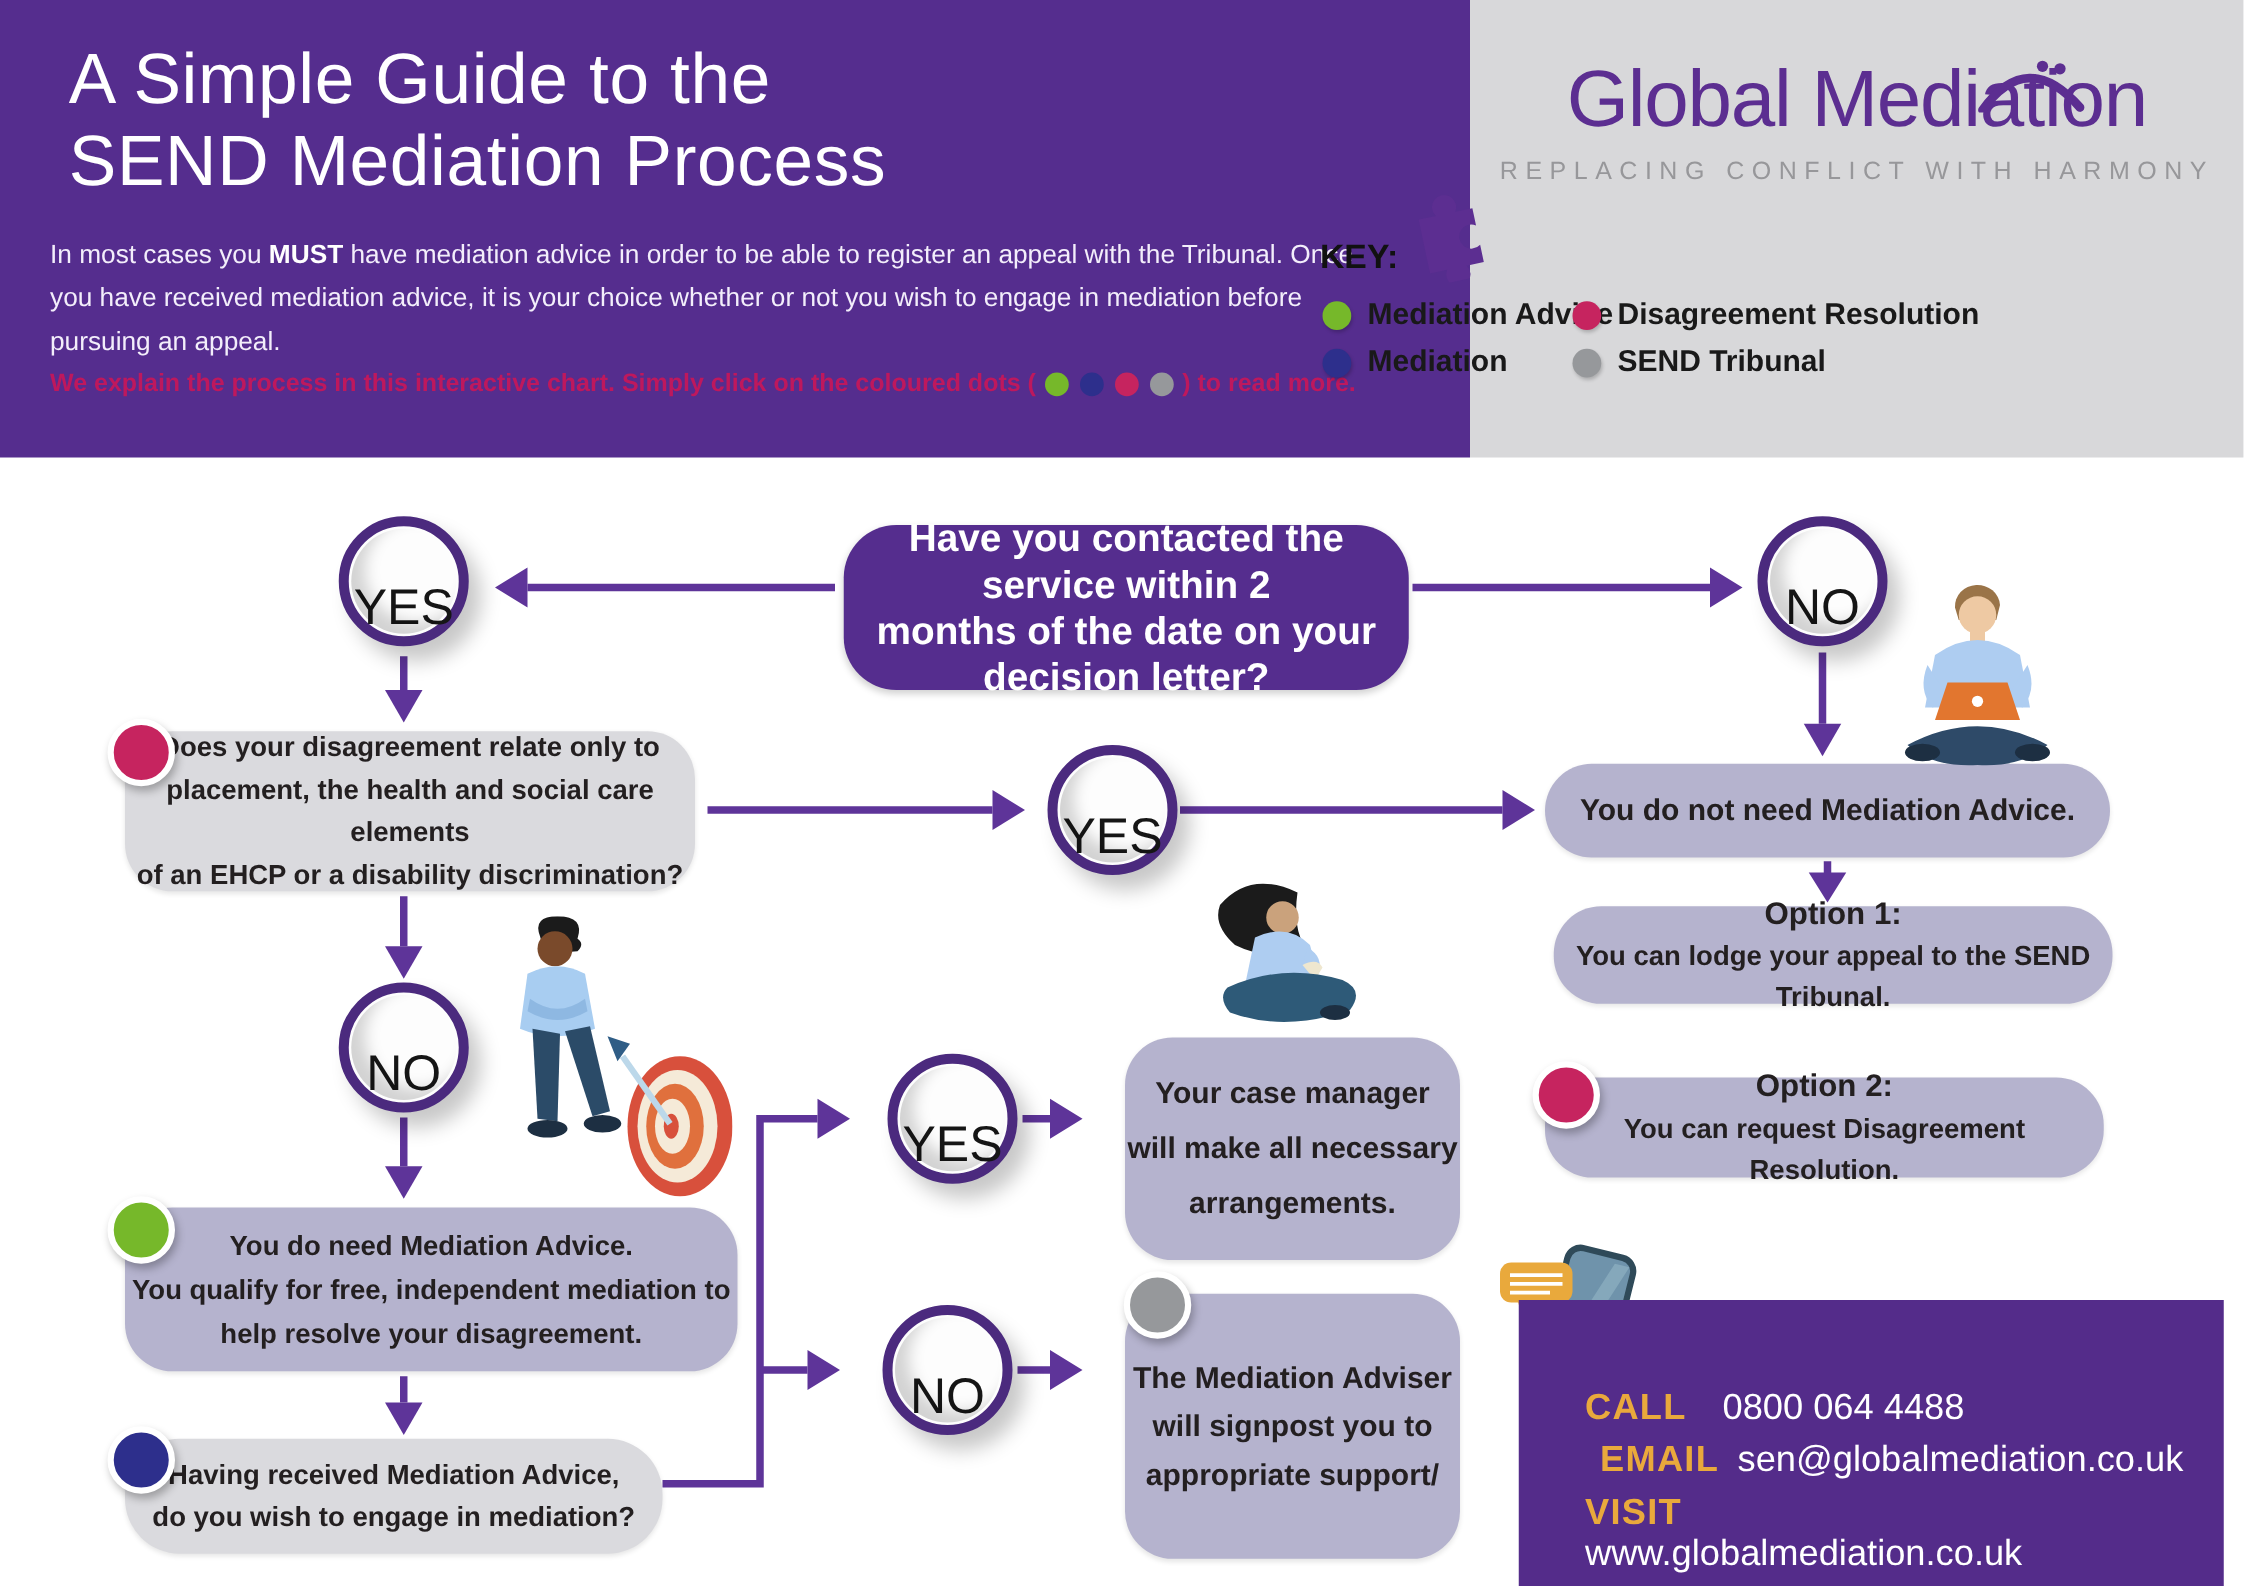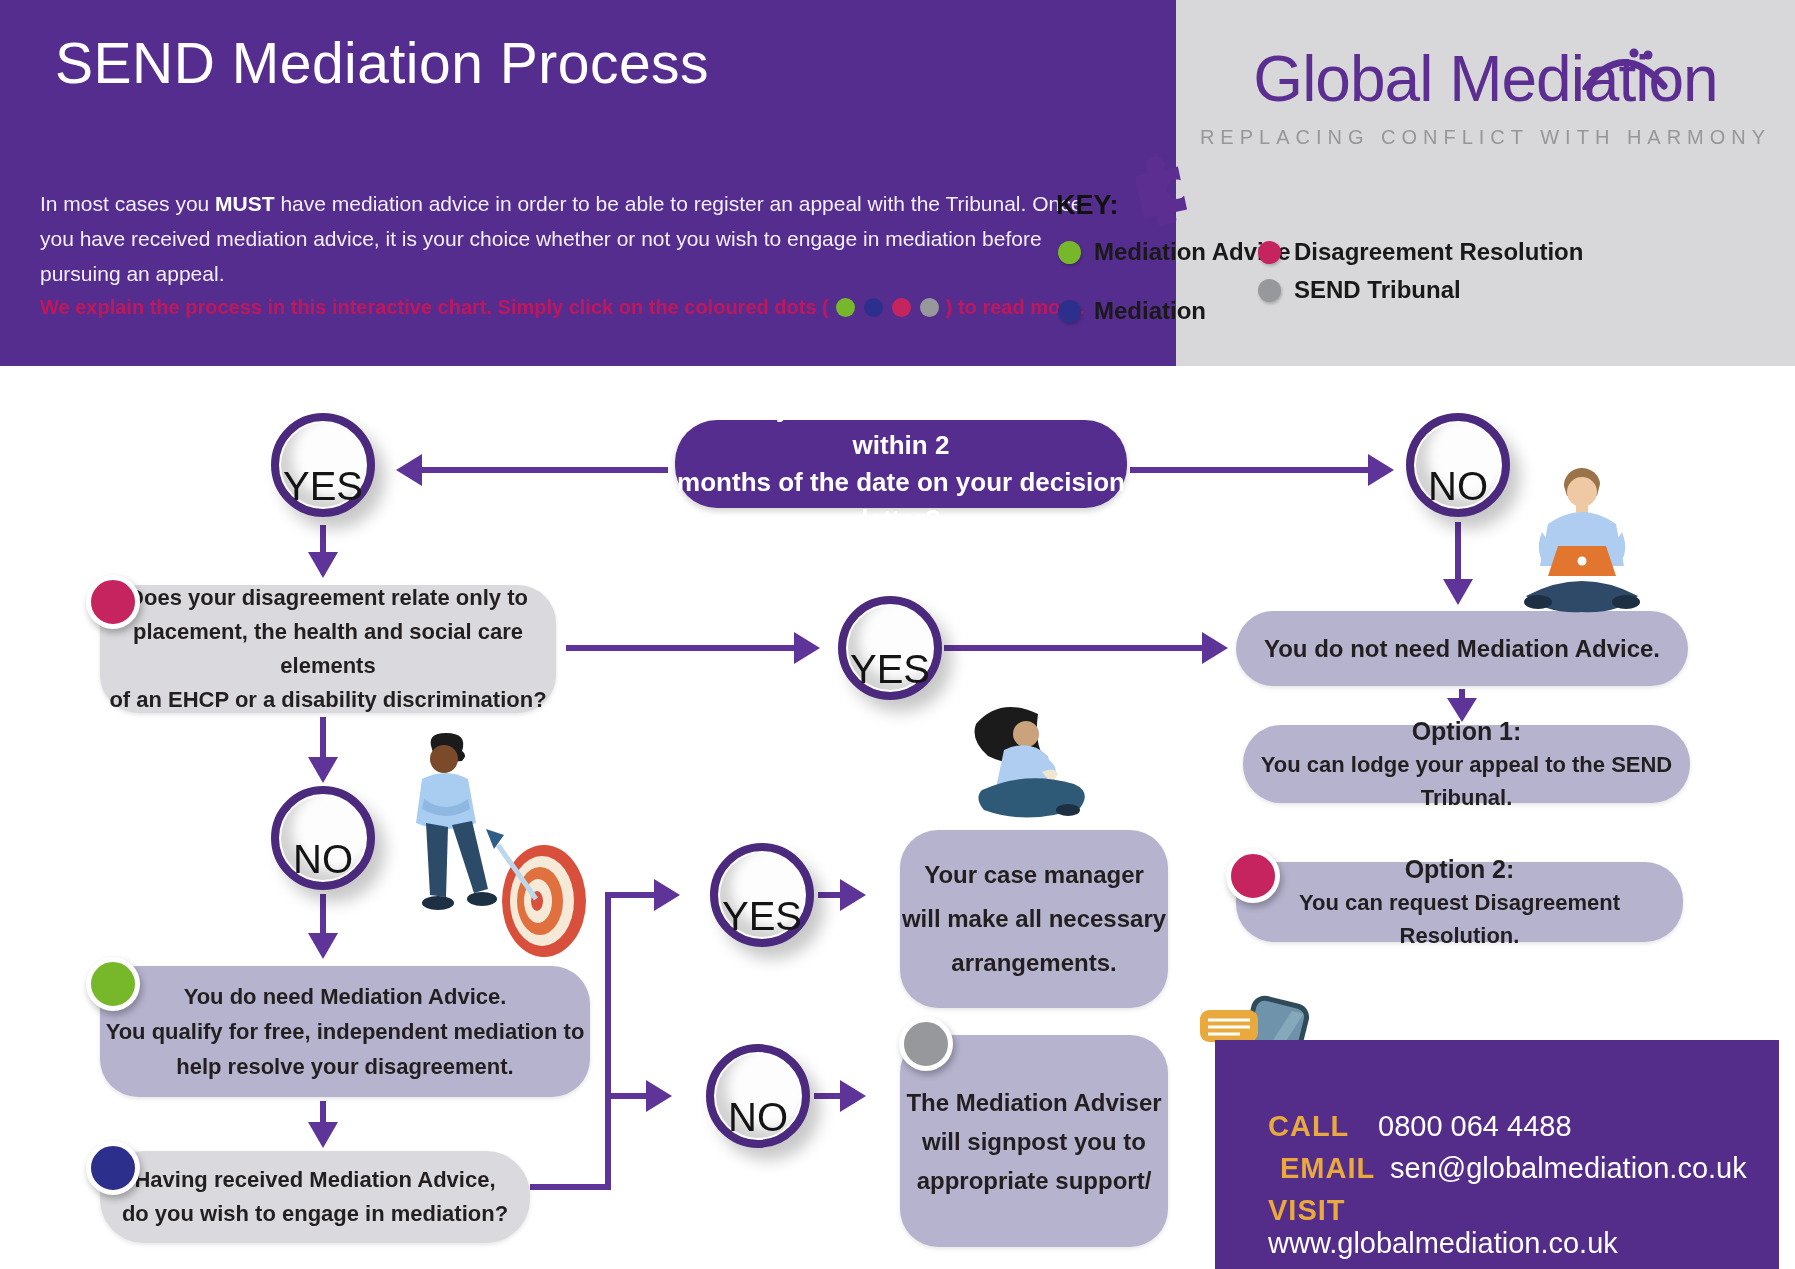--- a/index.html
+++ b/index.html
@@ -47,20 +47,21 @@
 </style>
 </head>
 <body>
 
 <div class="stage">
 
   <div class="hdr"></div>
   <div class="brandpanel"></div>
 
   <div class="title">
+    <div>A Simple Guide to the</div>
     <div>SEND Mediation Process</div>
   </div>
 
   <div class="intro"><span>In most cases you </span><b>MUST</b><span> have mediation advice in order to be able to register an appeal with the Tribunal. Once you have received mediation advice, it is your choice whether or not you wish to engage in mediation before pursuing an appeal.</span></div>
 
   <div class="clickline">
     <span>We explain the process in this interactive chart. Simply click on the coloured dots (</span>
     <span class="mini-dot" style="background: rgb(118, 184, 42);"></span>
     <span class="mini-dot" style="background: rgb(45, 47, 140);"></span>
     <span class="mini-dot" style="background: rgb(198, 36, 95);"></span>
@@ -82,21 +83,21 @@
   </svg>
 
   <div class="legend-item" style="left:1058px;top:238px;">
     <span class="legend-dot" style="background: rgb(118, 184, 42);"></span>
     <span>Mediation Advice</span>
   </div>
   <div class="legend-item" style="left:1258px;top:238px;">
     <span class="legend-dot" style="background: rgb(198, 36, 95);"></span>
     <span>Disagreement Resolution</span>
   </div>
-  <div class="legend-item" style="left:1058px;top:276px;margin-top:21px;">
+  <div class="legend-item" style="left:1058px;top:276px;">
     <span class="legend-dot" style="background: rgb(45, 47, 140);"></span>
     <span>Mediation</span>
   </div>
   <div class="legend-item" style="left:1258px;top:276px;">
     <span class="legend-dot" style="background: rgb(150, 152, 155);"></span>
     <span>SEND Tribunal</span>
   </div>
 
   <svg class="conn" viewBox="0 0 1795 1269">
     <g stroke="#5e3499" stroke-width="6" fill="#5e3499">
@@ -150,21 +151,21 @@
         <line x1="818" y1="895" x2="840" y2="895"></line>
           <polygon points="866,895 840,879 840,911" stroke="none"></polygon>
       </g>
       <g>
         <line x1="814" y1="1096" x2="840" y2="1096"></line>
           <polygon points="866,1096 840,1080 840,1112" stroke="none"></polygon>
       </g>
     </g>
   </svg>
 
-  <div class="fbox box-q" style="left:675px;top:420px;width:452px;height:88px;font-size:26px;line-height:37px;">
+  <div class="fbox box-q" style="left:675px;top:420px;width:452px;height:132px;font-size:31px;line-height:37px;">
     <div class="ln"><span>Have you contacted the service </span><b>within 2</b></div>
     <div class="ln"><b>months</b><span> of the date on your decision letter?</span></div>
   </div>
 
   <div class="fbox box-grey" style="left:100px;top:585px;width:456px;height:128px;font-size:22px;line-height:34px;">
     <div class="ln"><span>Does your disagreement relate </span><b>only</b><span> to</span></div>
     <div class="ln">placement, the health and social care elements</div>
     <div class="ln">of an EHCP or a disability discrimination?</div>
   </div>
 

